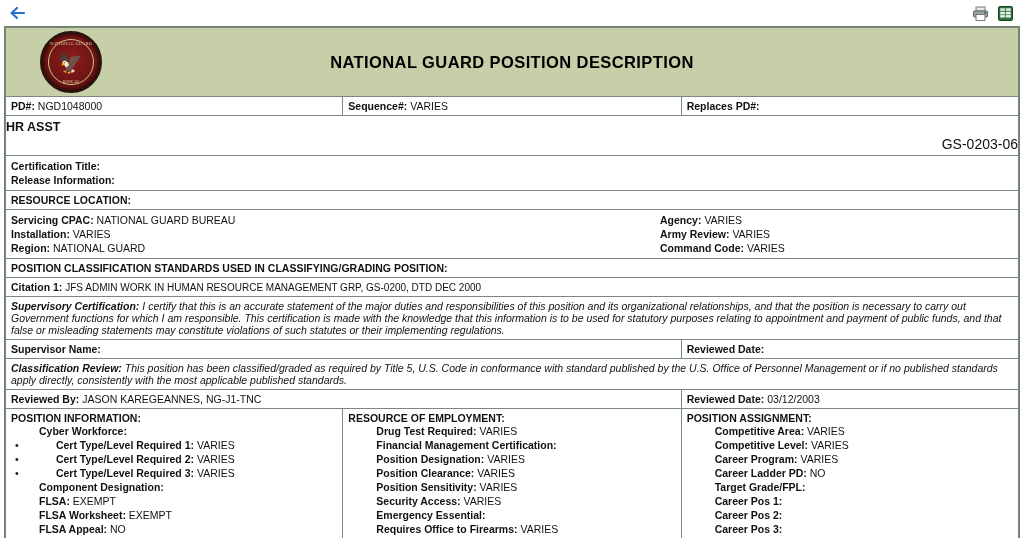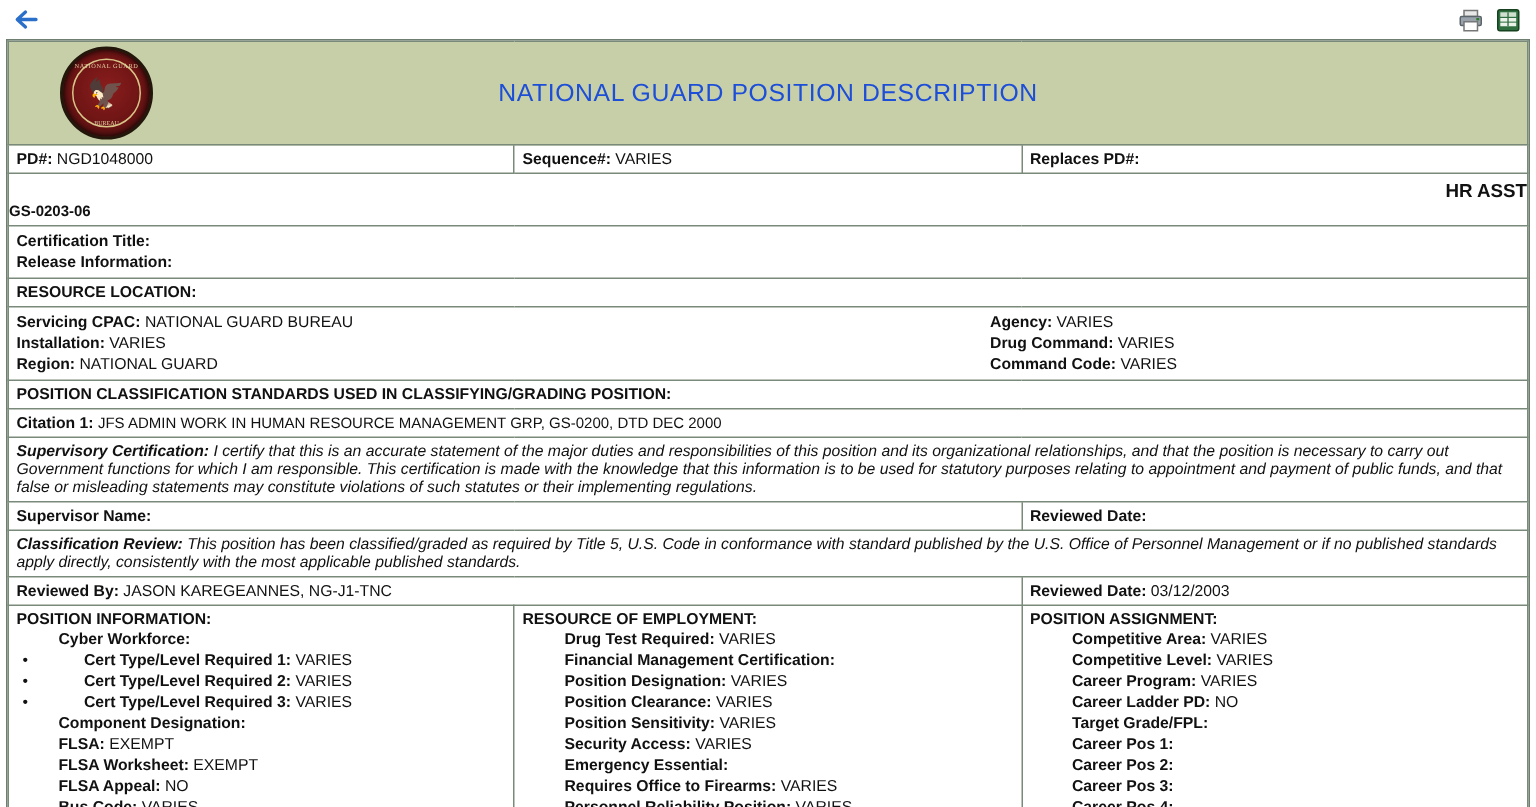--- a/index.html
+++ b/index.html
@@ -103,38 +103,38 @@
     position: absolute;
     left: 0; right: 0; bottom: 7px;
     text-align: center;
     font-size: 4px;
     color: #e2d3a6;
     font-family: "Liberation Serif", serif;
   }
   .doc-title {
     flex: 1;
     text-align: center;
-    color: #1d4ed8;
+    color: #000000;
     font-size: 16.5px;
-    font-weight: normal;
+    font-weight: bold;
     letter-spacing: .4px;
     padding-right: 120px;
   }
   .small { font-size: 10px; }
   .b { font-weight: bold; }
   .title-big {
-    text-align: right;
+    text-align: left;
     font-weight: bold;
     font-size: 12.5px;
     padding: 4px 0 2px 0;
   }
   .title-sub {
-    text-align: left;
-    font-weight: bold;
-    font-size: 10px;
+    text-align: right;
+    font-weight: normal;
+    font-size: 14px;
     padding-bottom: 3px;
   }
   .ital { font-style: italic; }
   .locgrid {
     display: flex;
     width: 100%;
     gap: 48px;
   }
   .locgrid .colA { width: 63%; }
   .locgrid .colB { width: 37%; }
@@ -265,21 +265,21 @@
             <span class="b">Region:</span>
             <span>NATIONAL GUARD</span>
           </div>
         </div>
         <div class="colB">
           <div class="row-line">
             <span class="b">Agency:</span>
             <span>VARIES</span>
           </div>
           <div class="row-line">
-            <span class="b">Drug Command:</span>
+            <span class="b">Army Review:</span>
             <span>VARIES</span>
           </div>
           <div class="row-line">
             <span class="b">Command Code:</span>
             <span>VARIES</span>
           </div>
         </div>
       </div>
     </td>
   </tr>

